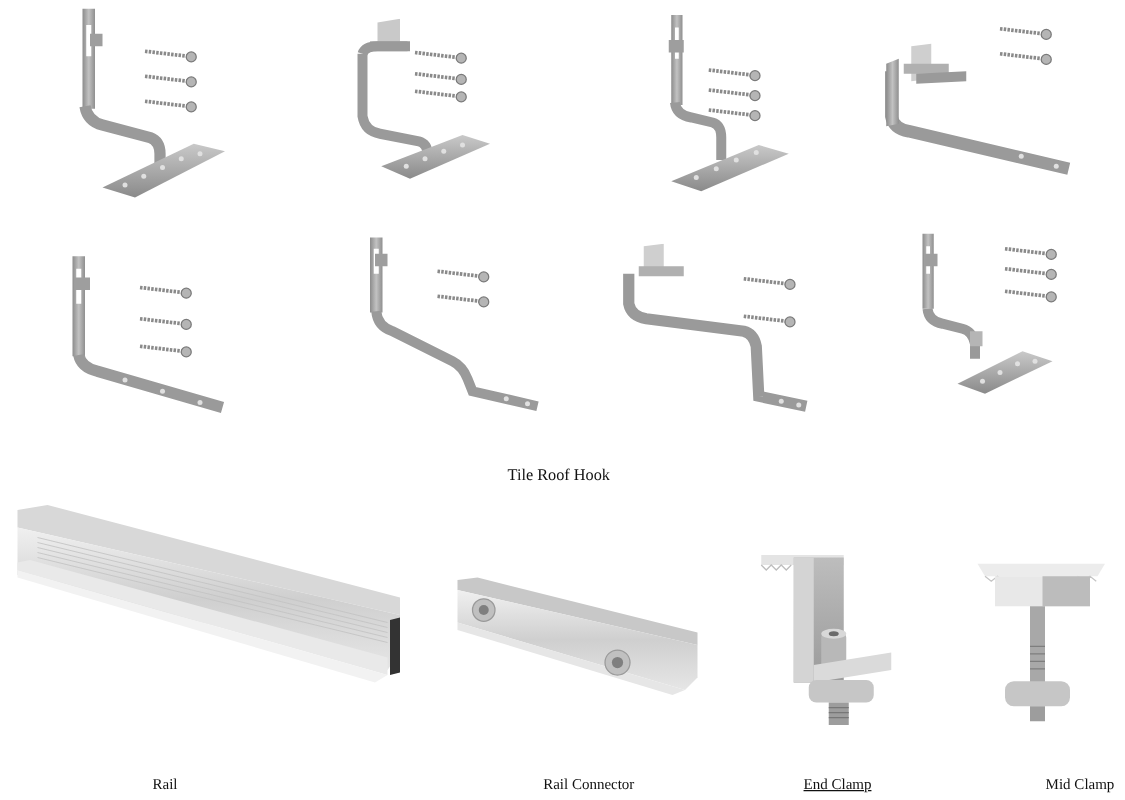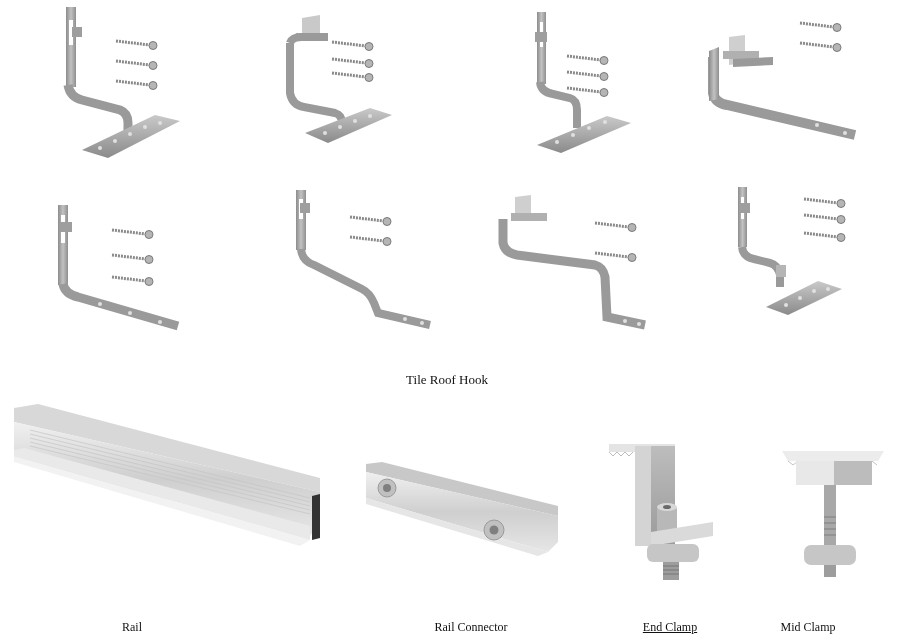--- a/index.html
+++ b/index.html
@@ -239,13 +239,13 @@
         <line x1="46" y1="90" x2="58" y2="90"></line>
       </g>
     <rect x="26" y="100" width="52" height="20" rx="7" fill="#c6c6c6"></rect>
     <rect x="46" y="120" width="12" height="12" fill="#9d9d9d"></rect>
   </svg>
 </div>
 
 <div class="caption" style="left:132px;top:620px;">Rail</div>
 <div class="caption" style="left:471px;top:620px;">Rail Connector</div>
 <div class="caption" style="left:670px;top:620px;text-decoration:underline;">End Clamp</div>
-<div class="caption" style="left:808px;top:620px;">Mid Clamp</div>
+<div class="caption" style="left:864px;top:620px;">Mid Clamp</div>
 
 </body></html>

